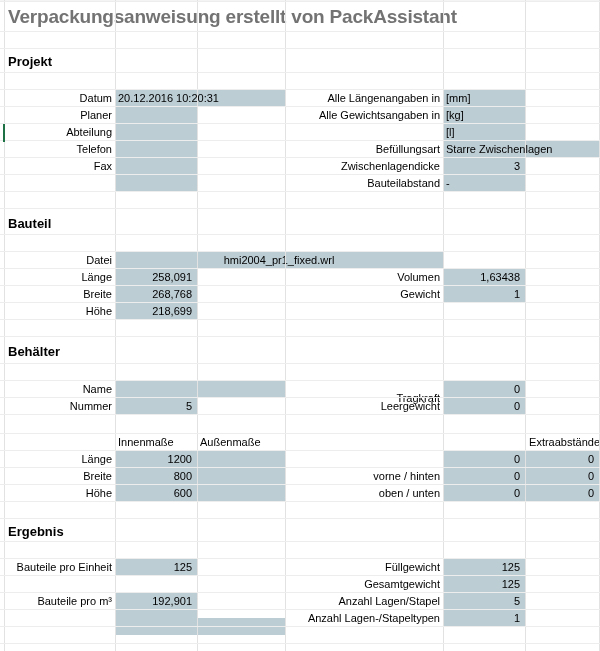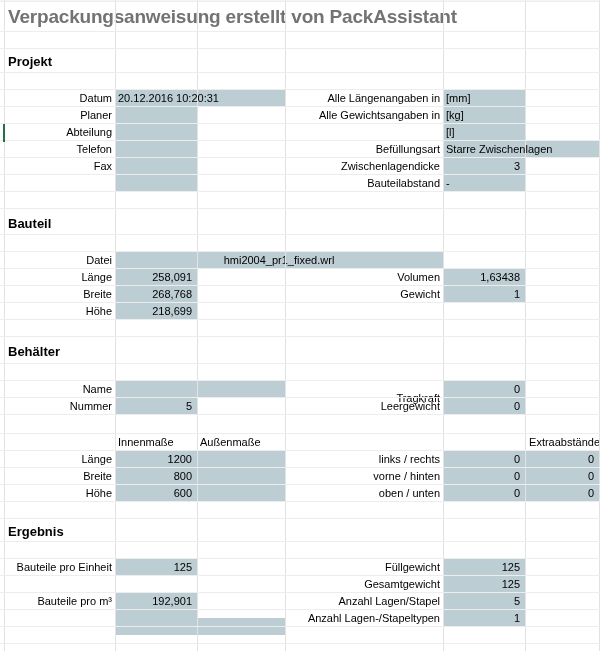--- a/index.html
+++ b/index.html
@@ -277,21 +277,20 @@
   <div class="cell val" style="left:200px; top:451px; width:80px;"></div>
 
   <div class="cell lbl" style="left:20px; top:468px; width:92px;">Breite</div>
   <div class="cell val" style="left:118px; top:468px; width:74px;">800</div>
   <div class="cell val" style="left:200px; top:468px; width:80px;"></div>
 
   <div class="cell lbl" style="left:20px; top:485px; width:92px;">Höhe</div>
   <div class="cell val" style="left:118px; top:485px; width:74px;">600</div>
   <div class="cell val" style="left:200px; top:485px; width:80px;"></div>
 
-  <div class="cell lbl" style="left:290px; top:451px; width:150px;">links / rechts</div>
   <div class="cell val" style="left:446px; top:451px; width:74px;">0</div>
   <div class="cell val" style="left:528px; top:451px; width:66px;">0</div>
 
   <div class="cell lbl" style="left:290px; top:468px; width:150px;">vorne / hinten</div>
   <div class="cell val" style="left:446px; top:468px; width:74px;">0</div>
   <div class="cell val" style="left:528px; top:468px; width:66px;">0</div>
 
   <div class="cell lbl" style="left:290px; top:485px; width:150px;">oben / unten</div>
   <div class="cell val" style="left:446px; top:485px; width:74px;">0</div>
   <div class="cell val" style="left:528px; top:485px; width:66px;">0</div>

